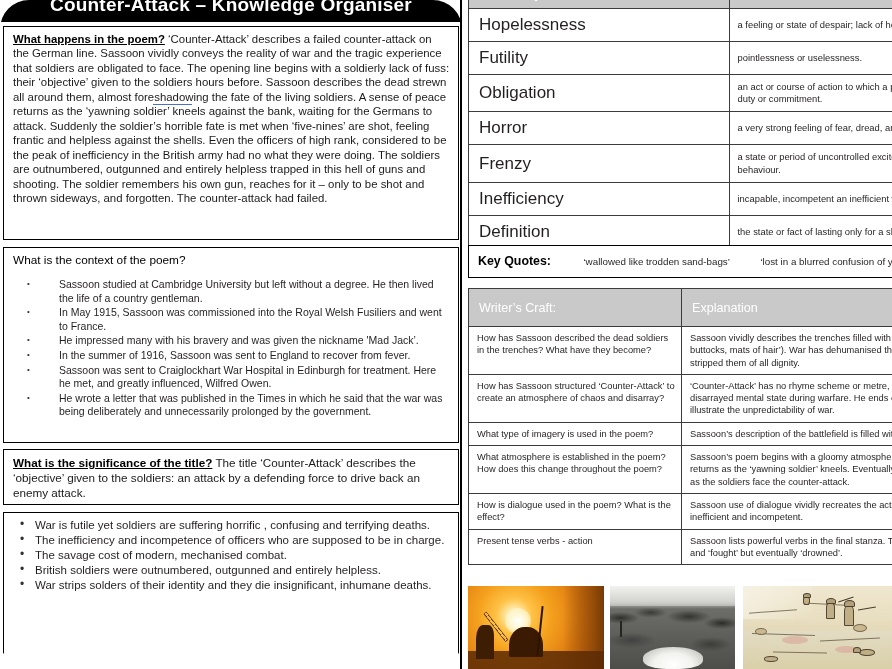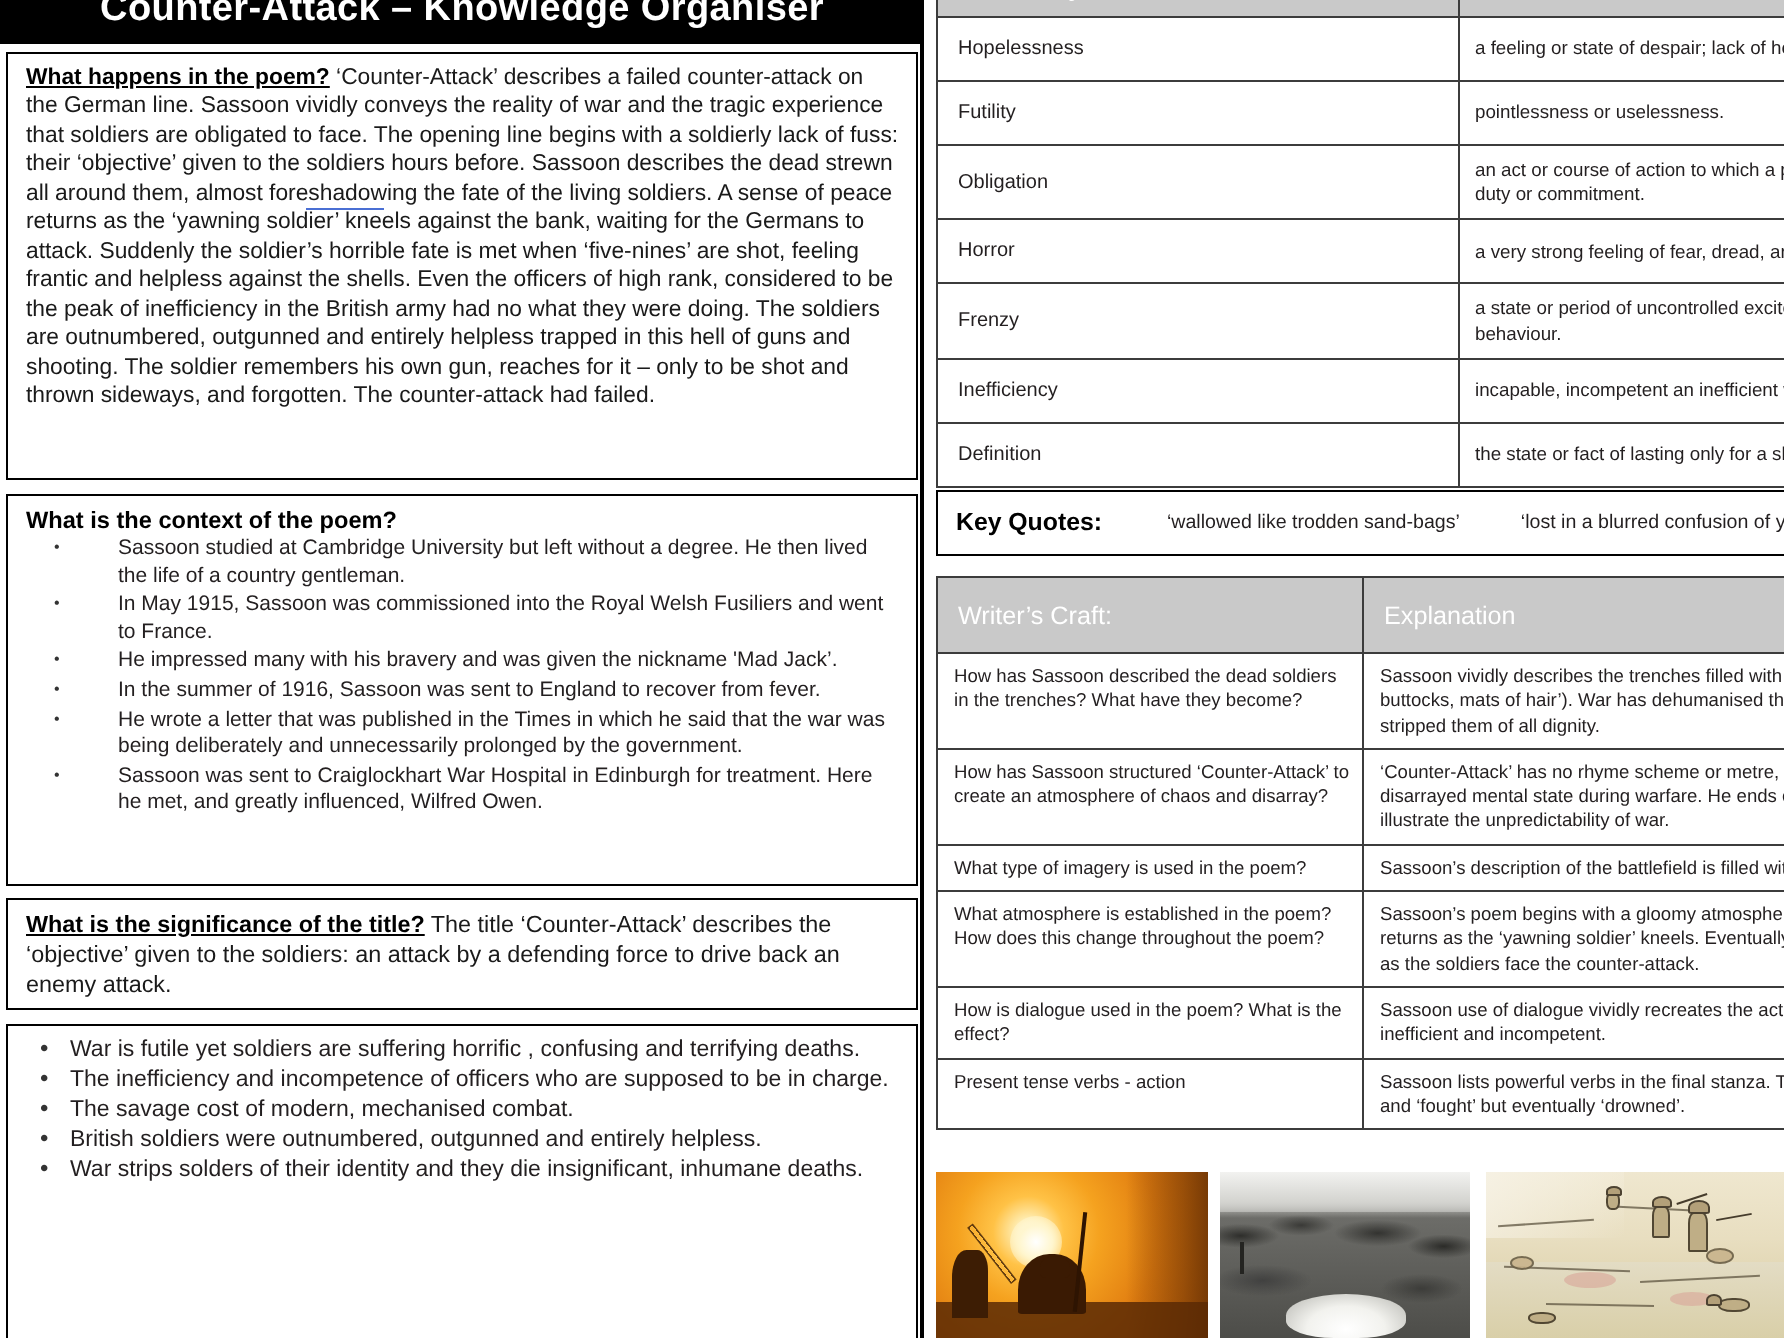--- a/index.html
+++ b/index.html
@@ -16,20 +16,21 @@
     width: 892px; height: 669px;
     overflow: hidden;
   }
 
   
   #left-col {
     position: absolute;
     left: 0; top: 0;
     width: 462px; height: 669px;
     overflow: hidden;
+    border-radius: 29px;
   }
 
   
   #title-banner {
     position: absolute;
     left: 0; top: -12px;
     width: 462px; height: 34px;
     background: #000000;
     color: #ffffff;
     font-size: 19px;
@@ -60,21 +61,21 @@
     border-bottom: 1.6px solid #4a6fd4;
     padding-bottom: 16px;
   }
 
   
   #box-happens { top: 26px; width: 456px; height: 214px; }
   #box-happens .lbox-inner { line-height: 14.45px; }
 
   
   #box-context { top: 247px; width: 456px; height: 196px; }
-  #box-context .ctx-title { font-weight: bold; font-size: 11.8px; color: #000; margin-bottom: 1px; }
+  #box-context .ctx-title { font-weight: normal; font-size: 11.8px; color: #000; margin-bottom: 11px; }
   #box-context ul {
     margin: 0; padding: 0; list-style: none;
   }
   #box-context li {
     position: relative;
     padding-left: 46px;
     font-size: 10.5px;
     line-height: 13.4px;
     color: #231f20;
     margin-bottom: 1.2px;
@@ -142,21 +143,21 @@
     background: #c9c9c9;
     color: #ffffff;
     font-size: 12px;
     font-weight: bold;
     height: 30px;
     padding: 2px 8px;
     border-color: #3c3c3c;
   }
   #vocab-table tbody td.vterm {
     width: 163px;
-    font-size: 10px;
+    font-size: 17px;
     color: #231f20;
     padding: 6px 0 6px 10px;
     height: 32px;
     margin-left: 40px;
   }
   #vocab-table tbody td.vdef {
     font-size: 9.4px;
     color: #231f20;
     padding: 6px 6px 6px 8px;
     line-height: 12.2px;
@@ -405,22 +406,22 @@
     </div>
 
     <div class="lbox" id="box-context">
       <div class="lbox-inner">
         <div class="ctx-title">What is the context of the poem?</div>
         <ul>
             <li>Sassoon studied at Cambridge University but left without a degree. He then lived the life of a country gentleman.</li>
             <li>In May 1915, Sassoon was commissioned into the Royal Welsh Fusiliers and went to France.</li>
             <li>He impressed many with his bravery and was given the nickname 'Mad Jack’.</li>
             <li>In the summer of 1916, Sassoon was sent to England to recover from fever.</li>
+            <li>Sassoon was sent to Craiglockhart War Hospital in Edinburgh for treatment. Here he met, and greatly influenced, Wilfred Owen.</li>
             <li>He wrote a letter that was published in the Times in which he said that the war was being deliberately and unnecessarily prolonged by the government.</li>
-            <li>Sassoon was sent to Craiglockhart War Hospital in Edinburgh for treatment. Here he met, and greatly influenced, Wilfred Owen.</li>
           </ul>
       </div>
     </div>
 
     <div class="lbox" id="box-sig">
       <div class="lbox-inner">
         <span class="q">What is the significance of the title?</span><span> The title ‘Counter-Attack’ describes the ‘objective’ given to the soldiers: an attack by a defending force to drive back an enemy attack.</span>
       </div>
     </div>
 

